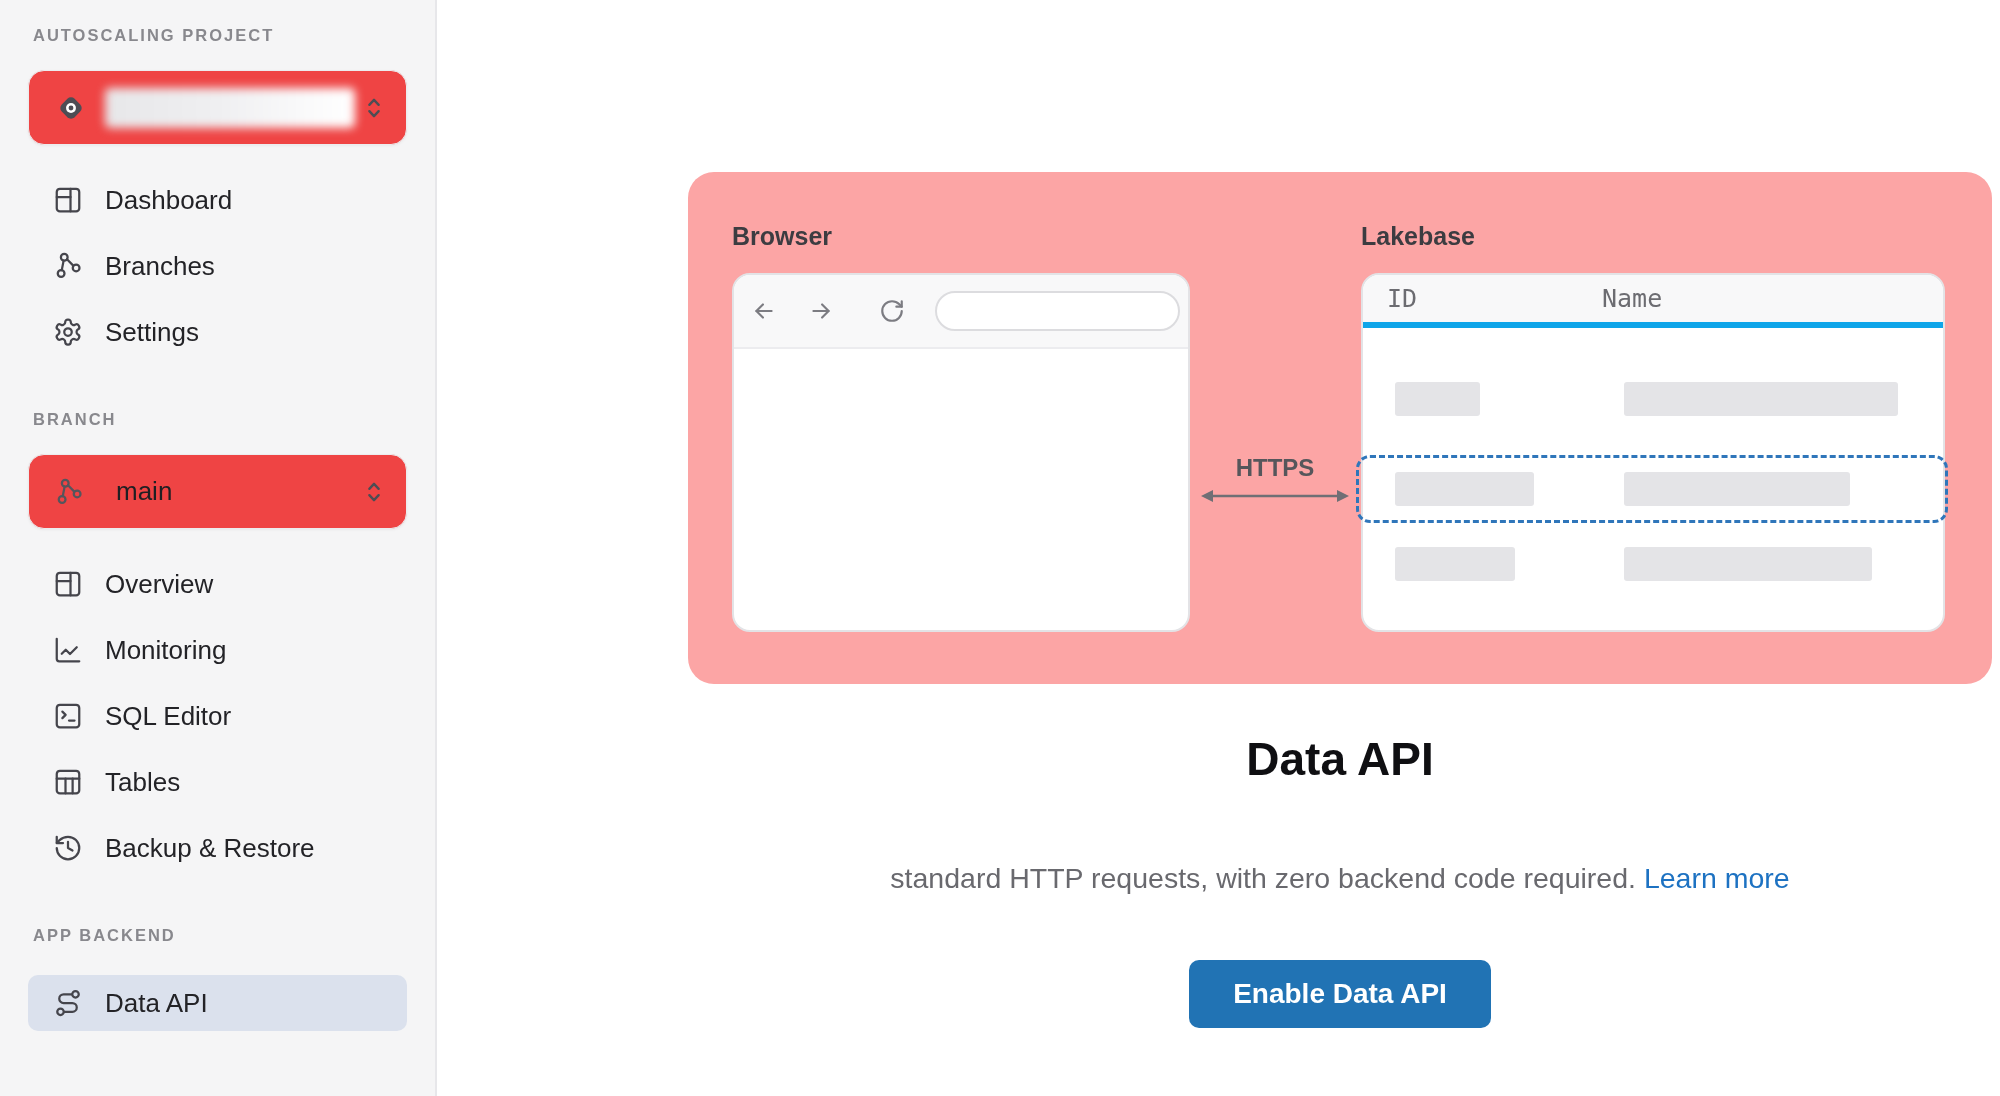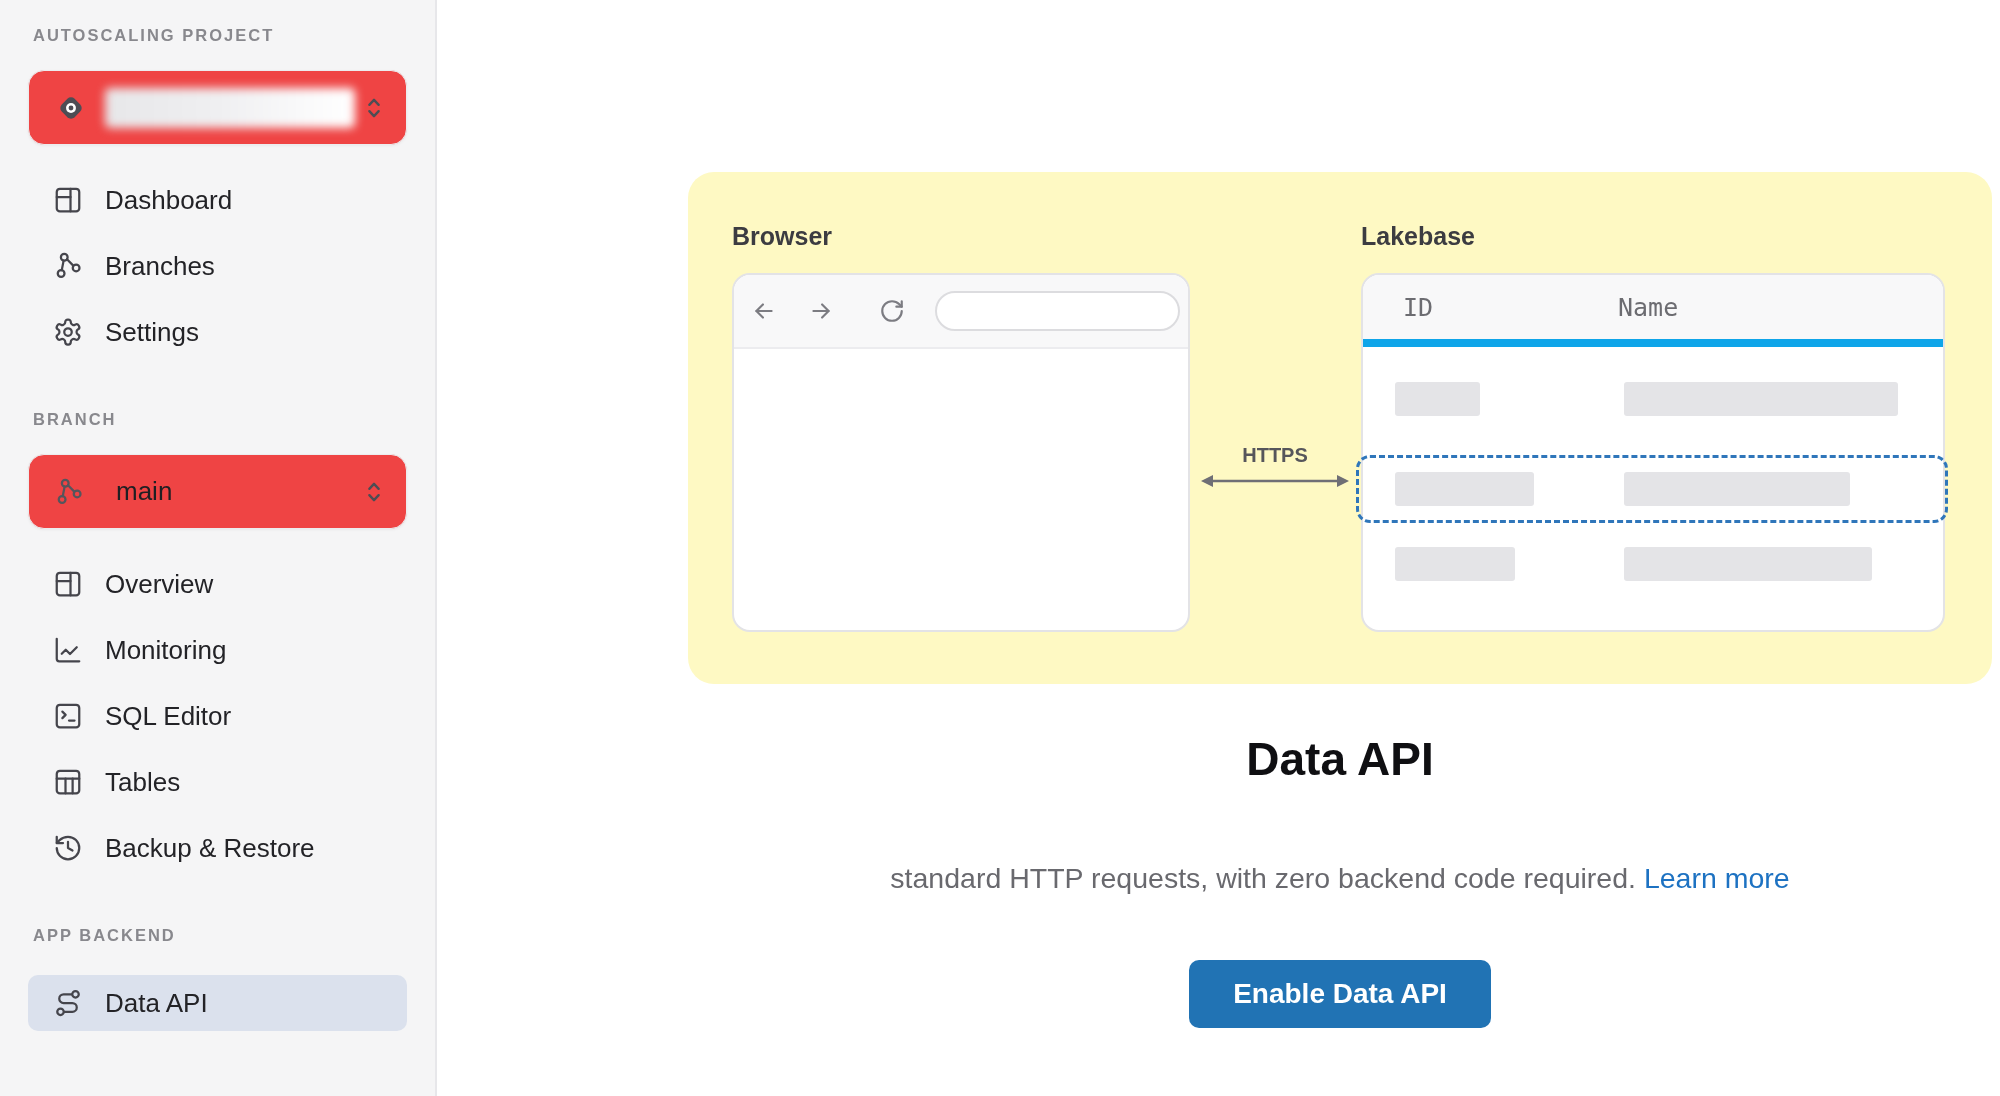--- a/index.html
+++ b/index.html
@@ -47,21 +47,21 @@
   .nav-item.active .label { font-weight:500; }
   .icon { color:#45454c; display:inline-flex; }
   .muted-icon { color:#7c7c82; display:inline-flex; }
 
   
   .main { flex:1; position:relative; background:#ffffff; }
   .content-col { margin-left:251px; width:1304px; }
 
   .illus-card {
     position:relative; margin-top:172px; width:1304px; height:512px;
-    background:#fef9c3; border-radius:26px;
+    background:#fca5a5; border-radius:26px;
   }
   .mock-label {
     position:absolute; top:50px; font-size:25px; font-weight:700; color:#3c3c41;
   }
   .browser-label { left:44px; }
   .lakebase-label { left:673px;text-align:right; }
 
   .browser-window {
     position:absolute; left:44px; top:101px; width:458px; height:359px;
     background:#ffffff; border:2px solid #e3e3e6; border-radius:18px;
@@ -73,31 +73,31 @@
   }
   .tb-icon { flex:0 0 auto; }
   .url-pill {
     margin-left:30px; width:245px; height:40px;
     background:#ffffff; border:2px solid #dcdcdf; border-radius:999px;
   }
 
   .https-wrap {
     position:absolute; left:512px; top:272px; width:150px; text-align:center;
   }
-  .https-label { font-size:20px; font-weight:700; color:#56565b; display:block; }
+  .https-label { font-size:24px; font-weight:700; color:#56565b; display:block;margin-top:10px; }
   .https-arrow { margin-top:6px; }
 
   .lakebase-table {
     position:absolute; left:673px; top:101px; width:584px; height:359px;
     background:#ffffff; border:2px solid #e3e3e6; border-radius:18px;
   }
   .table-header {
-    height:72px; background:#f8f8f9; border-bottom:8px solid #0ea5e9;
+    height:53px; background:#f8f8f9; border-bottom:6px solid #0ea5e9;
     border-radius:16px 16px 0 0;
-    display:flex; align-items:center; padding-left:40px;
+    display:flex; align-items:center; padding-left:24px;
     font-family:"DejaVu Sans Mono", monospace; font-size:25px; color:#6c6c71;
   }
   .table-header .col-id { width:215px; }
   .bar {
     position:absolute; height:34px; background:#e4e4e7; border-radius:3px;
   }
   .selected-row {
     position:absolute; left:-7px; width:592px; top:180px; height:68px;
     border:3px dashed #2f76ba; border-radius:14px;
   }

